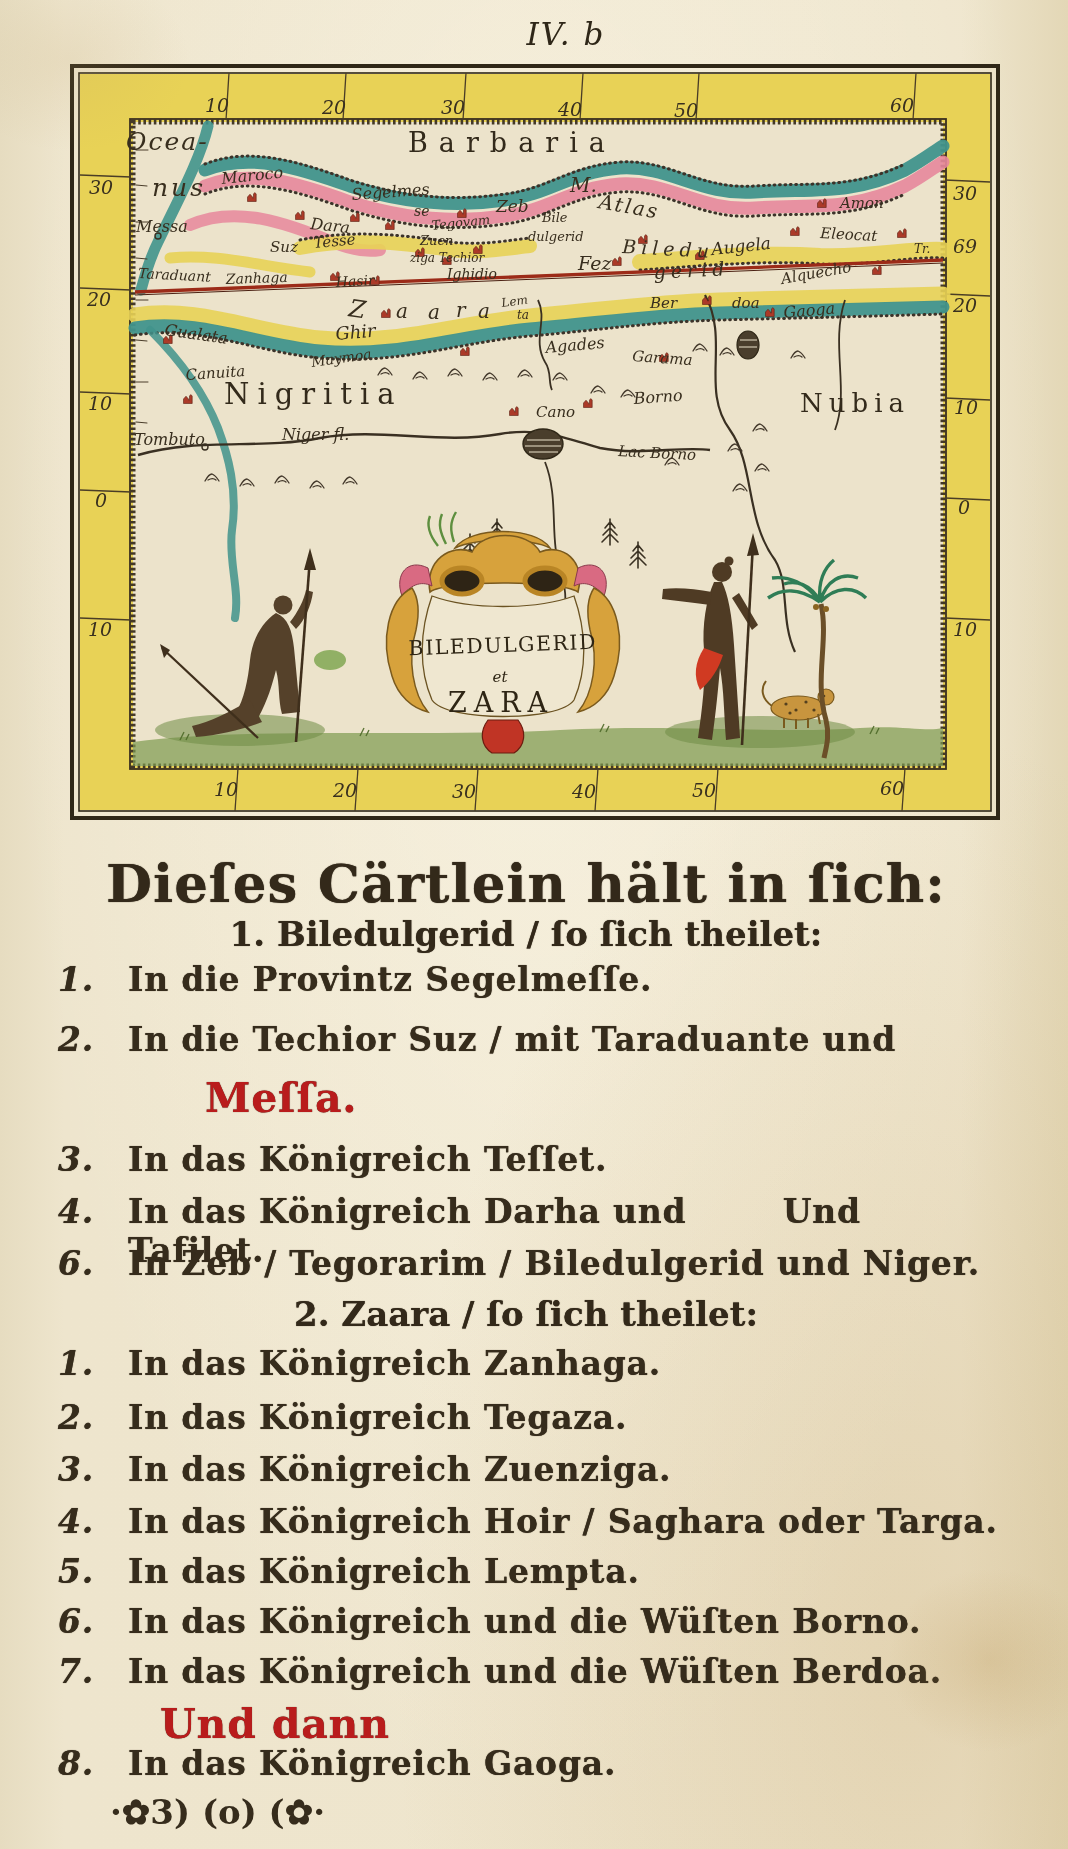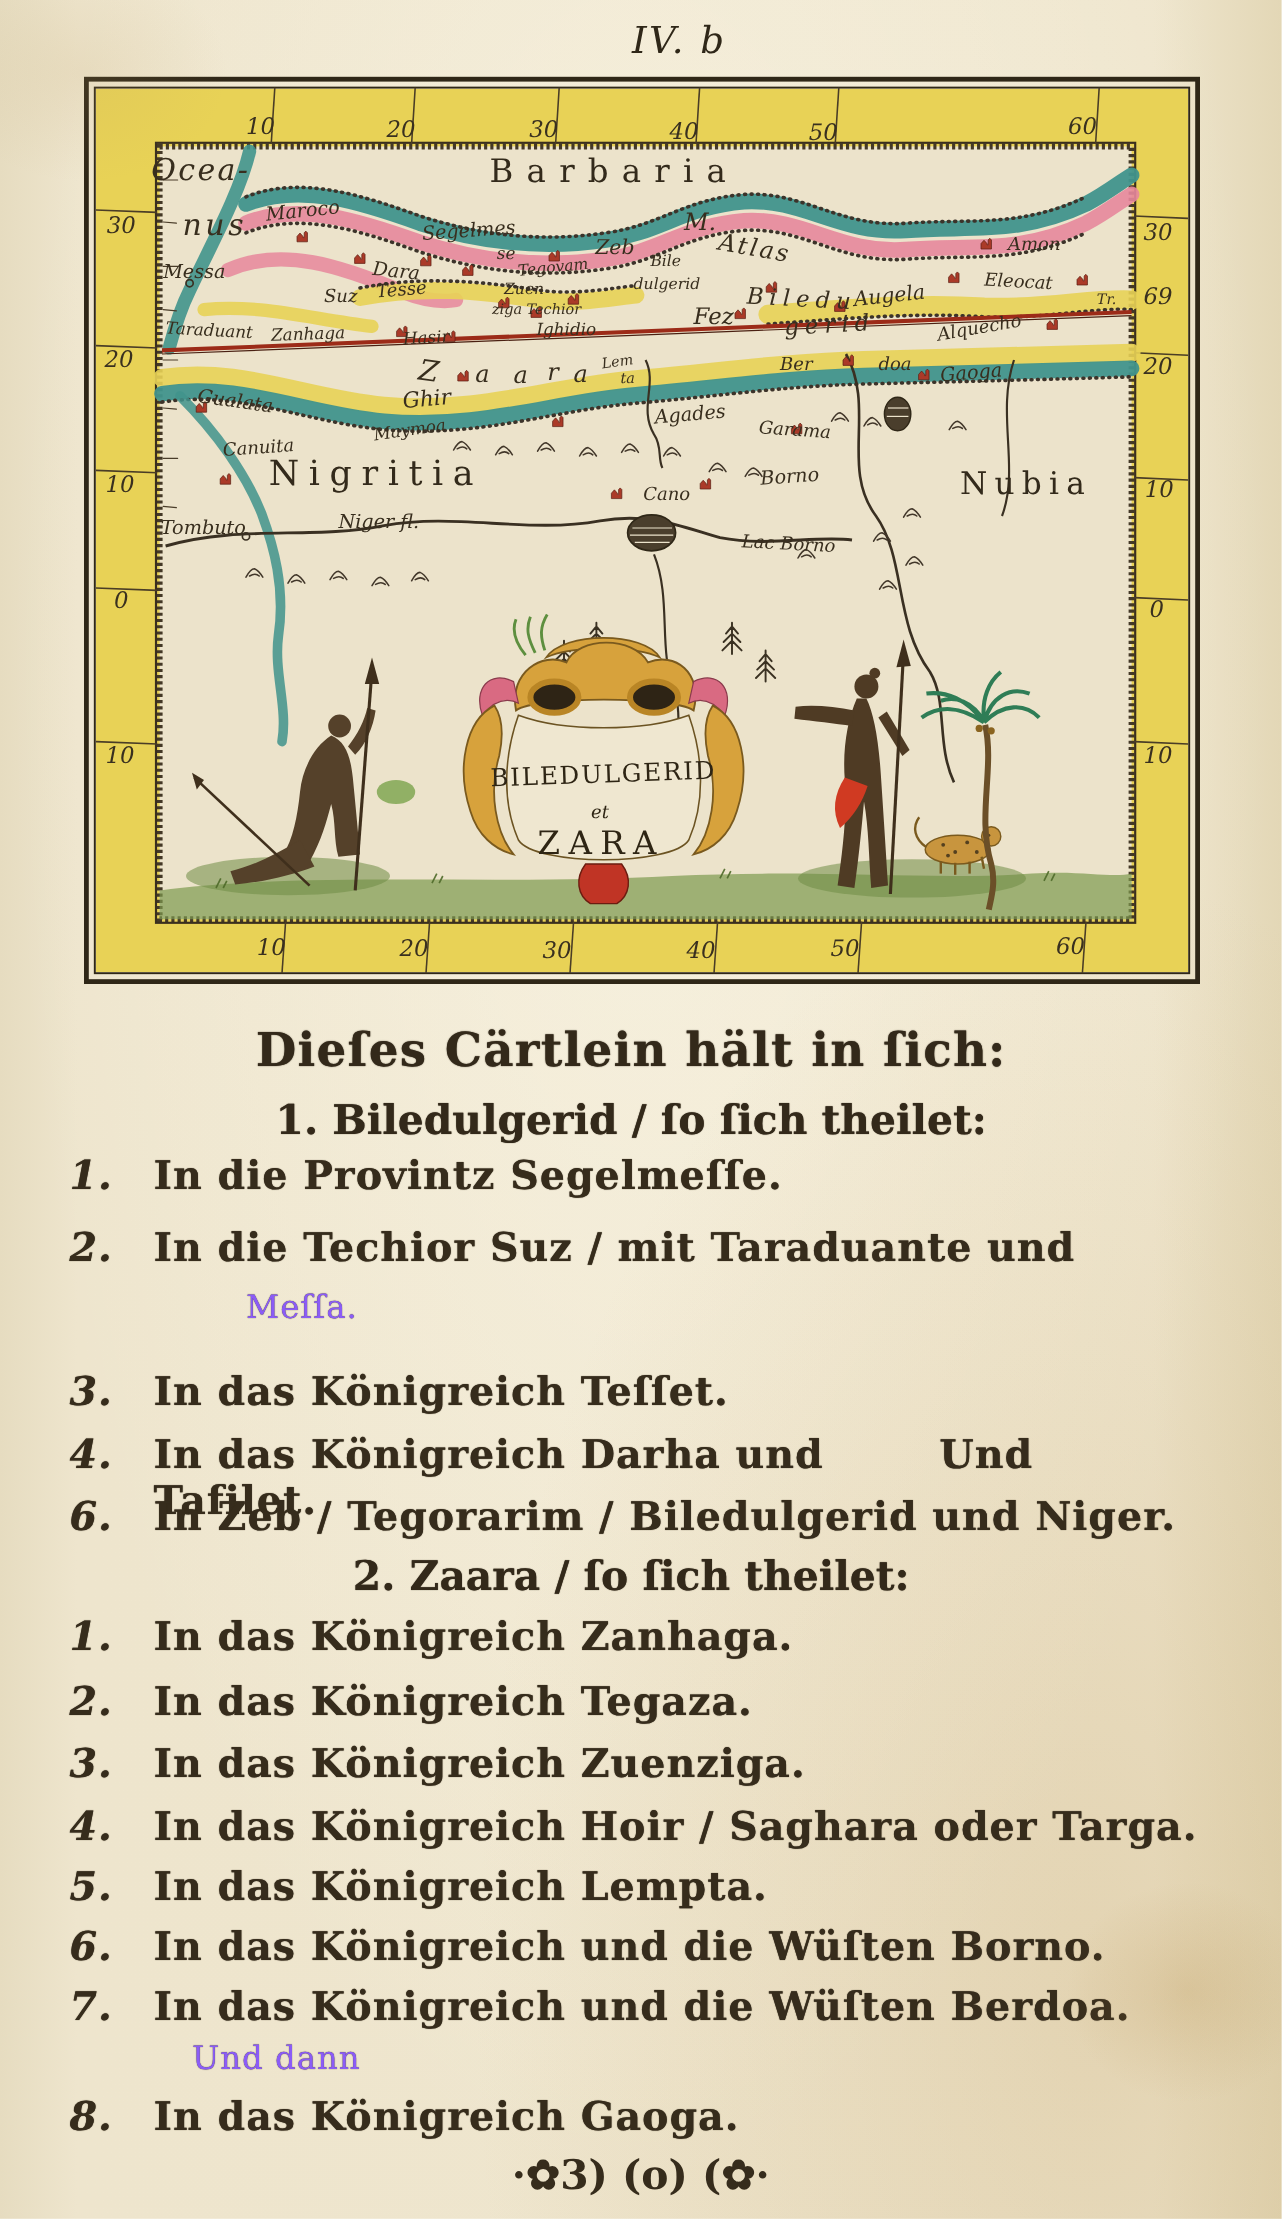--- a/index.html
+++ b/index.html
@@ -15,32 +15,32 @@
   #plate-label{position:absolute;left:0;top:16px;width:1068px;text-align:center;
     font-style:italic;font-size:31px;letter-spacing:2px;color:#2f2718;padding-left:32px;}
   #map-wrap{position:absolute;left:0;top:0;}
   
   .mlbl{font-family:"DejaVu Serif",serif;font-style:italic;fill:#382e1e;}
   .mcap{font-family:"DejaVu Serif",serif;font-style:normal;fill:#332a1b;}
   .mnum{font-family:"DejaVu Serif",serif;font-style:italic;fill:#39301f;font-size:19px;}
   .cart{font-family:"DejaVu Serif",serif;fill:#2e2514;}
   
   .t-heading{position:absolute;left:0;top:852px;width:1052px;text-align:center;
-    font-size:39px;font-weight:bold;letter-spacing:1px;color:#33291a;
+    font-size:53px;font-weight:bold;letter-spacing:1px;color:#33291a;
     text-shadow:0 0 1px #33291a;}
   .t-sub{position:absolute;width:1052px;text-align:center;font-size:34px;font-weight:bold;
     color:#33291a;text-shadow:0 0 .8px #33291a;}
   .t-row{position:absolute;left:58px;width:968px;font-size:33px;font-weight:bold;
     letter-spacing:.8px;color:#362c1c;text-shadow:0 0 .8px #362c1c;display:flex;}
   .t-num{display:inline-block;width:70px;flex:0 0 70px;font-style:italic;}
   .t-tail{margin-left:auto;margin-right:165px;}
-  .t-cont{position:absolute;font-size:27px;font-weight:normal;letter-spacing:.8px;
-    color:#8b5cf6;text-shadow:0 0 .8px #362c1c;}
-  .t-ornament{position:absolute;left:0;top:1750px;width:1068px;
-    box-sizing:border-box;text-align:center;font-size:34px;font-weight:bold;color:#362c1c;}
+  .t-cont{position:absolute;font-size:41px;font-weight:bold;letter-spacing:.8px;
+    color:#b91c1c;text-shadow:0 0 .8px #362c1c;}
+  .t-ornament{position:absolute;left:0;top:1750px;width:1068px;padding-left:110px;
+    box-sizing:border-box;font-size:34px;font-weight:bold;color:#362c1c;}
 </style>
 </head>
 <body>
 
 <div id="plate-label">IV. b</div>
 
 <div id="map-wrap">
 <svg width="1068" height="840" viewBox="0 0 1068 840" xmlns="http://www.w3.org/2000/svg">
   <defs>
     <g id="town">

